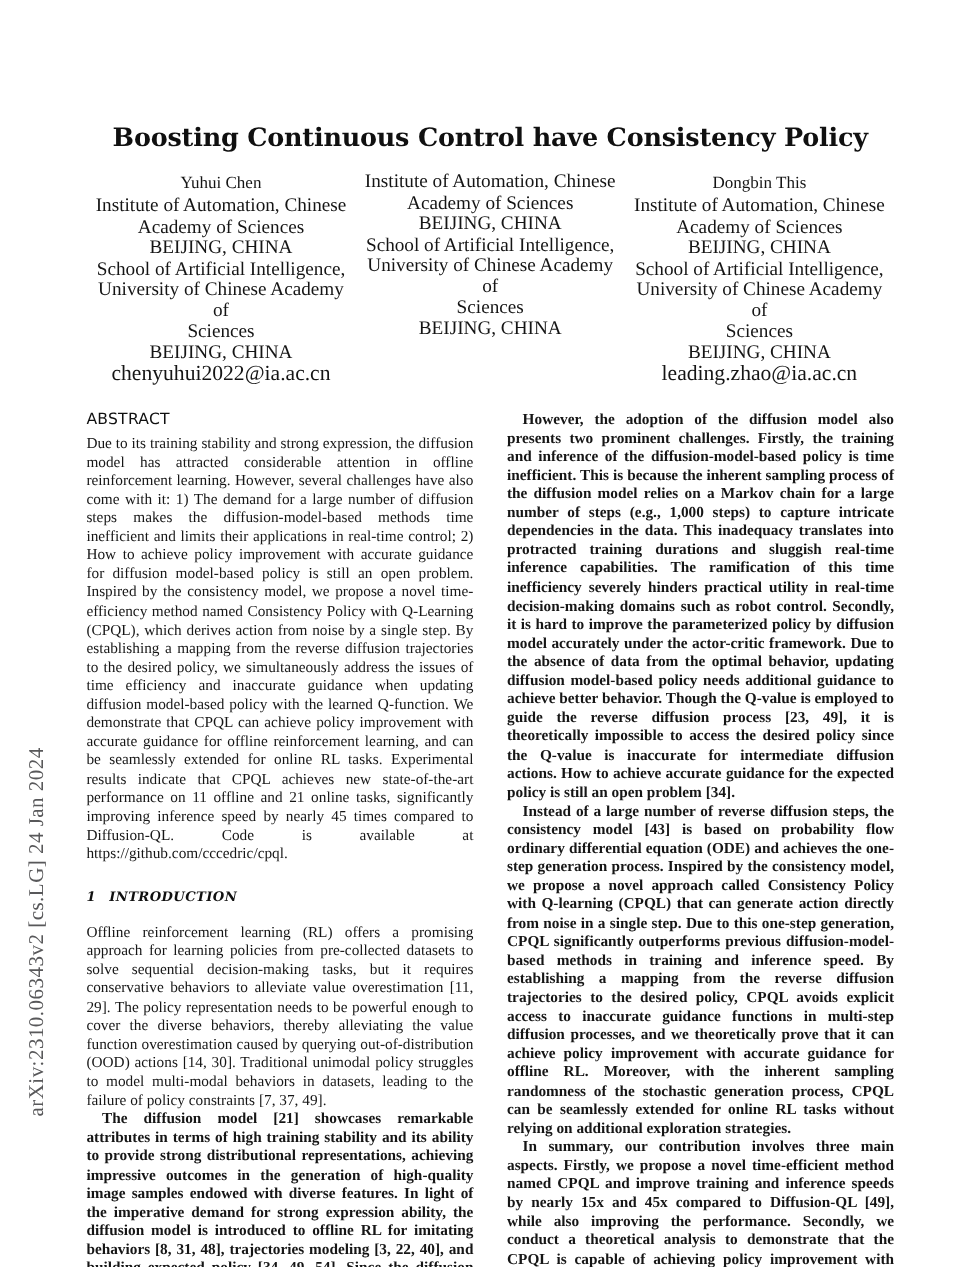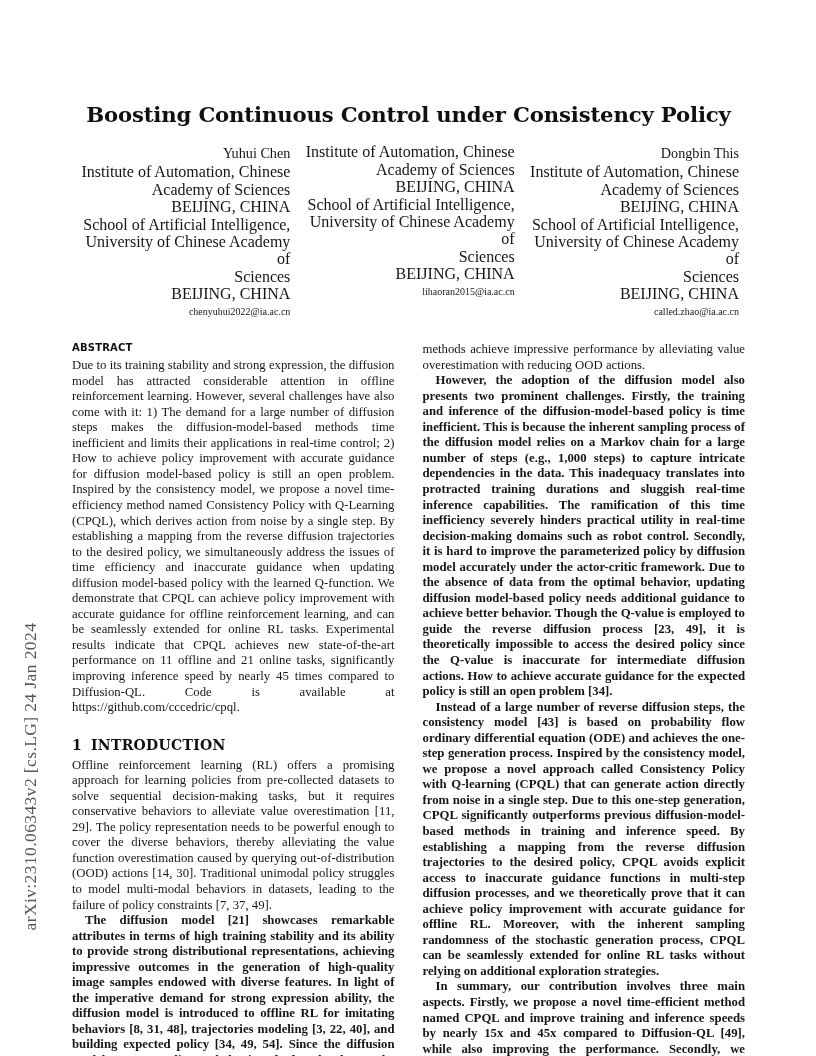--- a/index.html
+++ b/index.html
@@ -62,68 +62,69 @@
   }
 
   
   .authors {
     display: flex;
     margin-top: 16px;
     width: 100%;
   }
   .author-block {
     flex: 1 1 0;
-    text-align: right;
+    text-align: center;
     padding: 0 6px;
     box-sizing: border-box;
   }
   .author-name {
     font-size: 14.2px;
     line-height: 20px;
     color: #151515;
   }
   .author-aff {
     font-size: 16px;
     line-height: 17.4px;
     color: #151515;
   }
   .author-email {
-    font-size: 10px;
+    font-size: 18px;
     line-height: 17.4px;
     color: #151515;
   }
 
   
   .columns {
     display: flex;
     margin-top: 22px;
     width: 100%;
     gap: 28px;
   }
   .column {
     flex: 1 1 0;
     width: 322px;
   }
 
   .section-head {
     font-family: "DejaVu Sans", "Liberation Sans", sans-serif;
-    font-size: 10px;
-    font-weight: bold;
+    font-size: 13px;
+    font-weight: normal;
     letter-spacing: 0.2px;
     color: #101010;
     margin: 0 0 5px 0;
     text-transform: uppercase;
   }
   .section-head-numbered {
     font-family: "DejaVu Serif", "Liberation Serif", serif;
-    font-size: 14px;
+    font-size: 11px;
     font-weight: bold;
     letter-spacing: 0.3px;
     color: #101010;
-    margin: 21px 0 5px 0;
+    margin: 21px 0 16px 0;
+    font-style: italic;
   }
   .section-head-numbered .secnum {
     display: inline-block;
     min-width: 19px;
   }
 
   p.body-text {
     margin: 0;
     font-size: 12.75px;
     line-height: 15.55px;
@@ -139,21 +140,21 @@
 </style>
 </head>
 <body>
 
 <div class="arxiv-stamp">
   <div class="stamp-text">arXiv:2310.06343v2  [cs.LG]  24 Jan 2024</div>
 </div>
 
 <div class="page">
 
-  <h1 class="paper-title">Boosting Continuous Control under Consistency Policy</h1>
+  <h1 class="paper-title">Boosting Continuous Control have Consistency Policy</h1>
 
   <div class="authors">
 
     <div class="author-block">
       <div class="author-name">Yuhui Chen</div>
       <div class="author-aff">Institute of Automation, Chinese</div>
       <div class="author-aff">Academy of Sciences</div>
       <div class="author-aff">BEIJING, CHINA</div>
       <div class="author-aff">School of Artificial Intelligence,</div>
       <div class="author-aff">University of Chinese Academy of</div>
@@ -163,52 +164,50 @@
     </div>
 
     <div class="author-block">
       <div class="author-aff">Institute of Automation, Chinese</div>
       <div class="author-aff">Academy of Sciences</div>
       <div class="author-aff">BEIJING, CHINA</div>
       <div class="author-aff">School of Artificial Intelligence,</div>
       <div class="author-aff">University of Chinese Academy of</div>
       <div class="author-aff">Sciences</div>
       <div class="author-aff">BEIJING, CHINA</div>
-      <div class="author-email">lihaoran2015@ia.ac.cn</div>
     </div>
 
     <div class="author-block">
       <div class="author-name">Dongbin This</div>
       <div class="author-aff">Institute of Automation, Chinese</div>
       <div class="author-aff">Academy of Sciences</div>
       <div class="author-aff">BEIJING, CHINA</div>
       <div class="author-aff">School of Artificial Intelligence,</div>
       <div class="author-aff">University of Chinese Academy of</div>
       <div class="author-aff">Sciences</div>
       <div class="author-aff">BEIJING, CHINA</div>
-      <div class="author-email">called.zhao@ia.ac.cn</div>
+      <div class="author-email">leading.zhao@ia.ac.cn</div>
     </div>
 
   </div>
 
   <div class="columns">
 
     <div class="column">
       <div class="section-head">ABSTRACT</div>
       <p class="body-text">Due to its training stability and strong expression, the diffusion model has attracted considerable attention in offline reinforcement learning. However, several challenges have also come with it: 1) The demand for a large number of diffusion steps makes the diffusion-model-based methods time inefficient and limits their applications in real-time control; 2) How to achieve policy improvement with accurate guidance for diffusion model-based policy is still an open problem. Inspired by the consistency model, we propose a novel time-efficiency method named Consistency Policy with Q-Learning (CPQL), which derives action from noise by a single step. By establishing a mapping from the reverse diffusion trajectories to the desired policy, we simultaneously address the issues of time efficiency and inaccurate guidance when updating diffusion model-based policy with the learned Q-function. We demonstrate that CPQL can achieve policy improvement with accurate guidance for offline reinforcement learning, and can be seamlessly extended for online RL tasks. Experimental results indicate that CPQL achieves new state-of-the-art performance on 11 offline and 21 online tasks, significantly improving inference speed by nearly 45 times compared to Diffusion-QL. Code is available at https://github.com/cccedric/cpql.</p>
 
       <div class="section-head-numbered">
         <span class="secnum">1</span><span>INTRODUCTION</span>
       </div>
       <p class="body-text">Offline reinforcement learning (RL) offers a promising approach for learning policies from pre-collected datasets to solve sequential decision-making tasks, but it requires conservative behaviors to alleviate value overestimation [11, 29]. The policy representation needs to be powerful enough to cover the diverse behaviors, thereby alleviating the value function overestimation caused by querying out-of-distribution (OOD) actions [14, 30]. Traditional unimodal policy struggles to model multi-modal behaviors in datasets, leading to the failure of policy constraints [7, 37, 49].</p>
       <p class="body-text indent">The diffusion model [21] showcases remarkable attributes in terms of high training stability and its ability to provide strong distributional representations, achieving impressive outcomes in the generation of high-quality image samples endowed with diverse features. In light of the imperative demand for strong expression ability, the diffusion model is introduced to offline RL for imitating behaviors [8, 31, 48], trajectories modeling [3, 22, 40], and building expected policy [34, 49, 54]. Since the diffusion model can cover diverse behaviors [53] and enhance the KL divergence constraint between the behavior policy and the expected policy [49], these</p>
     </div>
 
     <div class="column">
-      <p class="body-text">methods achieve impressive performance by alleviating value overestimation with reducing OOD actions.</p>
       <p class="body-text indent">However, the adoption of the diffusion model also presents two prominent challenges. Firstly, the training and inference of the diffusion-model-based policy is time inefficient. This is because the inherent sampling process of the diffusion model relies on a Markov chain for a large number of steps (e.g., 1,000 steps) to capture intricate dependencies in the data. This inadequacy translates into protracted training durations and sluggish real-time inference capabilities. The ramification of this time inefficiency severely hinders practical utility in real-time decision-making domains such as robot control. Secondly, it is hard to improve the parameterized policy by diffusion model accurately under the actor-critic framework. Due to the absence of data from the optimal behavior, updating diffusion model-based policy needs additional guidance to achieve better behavior. Though the Q-value is employed to guide the reverse diffusion process [23, 49], it is theoretically impossible to access the desired policy since the Q-value is inaccurate for intermediate diffusion actions. How to achieve accurate guidance for the expected policy is still an open problem [34].</p>
       <p class="body-text indent">Instead of a large number of reverse diffusion steps, the consistency model [43] is based on probability flow ordinary differential equation (ODE) and achieves the one-step generation process. Inspired by the consistency model, we propose a novel approach called Consistency Policy with Q-learning (CPQL) that can generate action directly from noise in a single step. Due to this one-step generation, CPQL significantly outperforms previous diffusion-model-based methods in training and inference speed. By establishing a mapping from the reverse diffusion trajectories to the desired policy, CPQL avoids explicit access to inaccurate guidance functions in multi-step diffusion processes, and we theoretically prove that it can achieve policy improvement with accurate guidance for offline RL. Moreover, with the inherent sampling randomness of the stochastic generation process, CPQL can be seamlessly extended for online RL tasks without relying on additional exploration strategies.</p>
       <p class="body-text indent">In summary, our contribution involves three main aspects. Firstly, we propose a novel time-efficient method named CPQL and improve training and inference speeds by nearly 15x and 45x compared to Diffusion-QL [49], while also improving the performance. Secondly, we conduct a theoretical analysis to demonstrate that the CPQL is capable of achieving policy improvement with accurate guidance and propose an empirical loss to replace consistency loss for stabilizing consistency policy training. Finally, CPQL can seamlessly extend to online RL tasks. As experimented, CPQL achieves</p>
     </div>
 
   </div>
 
 </div>
 
 </body></html>

